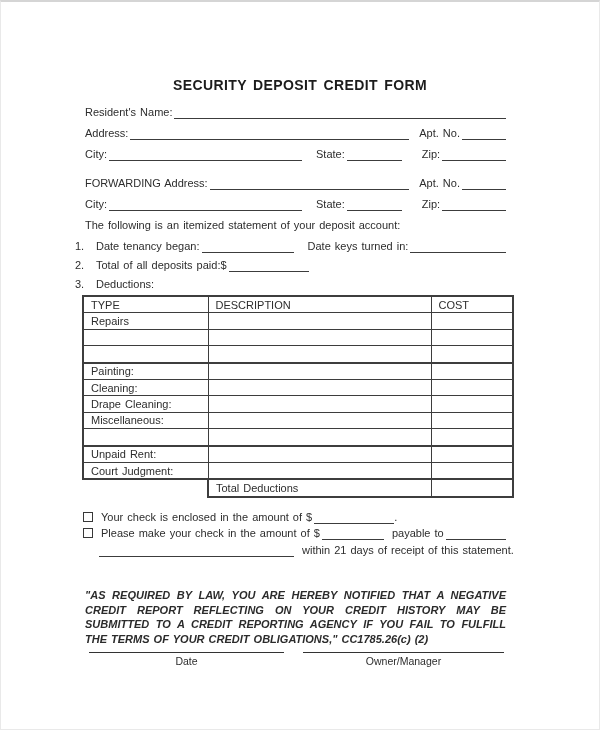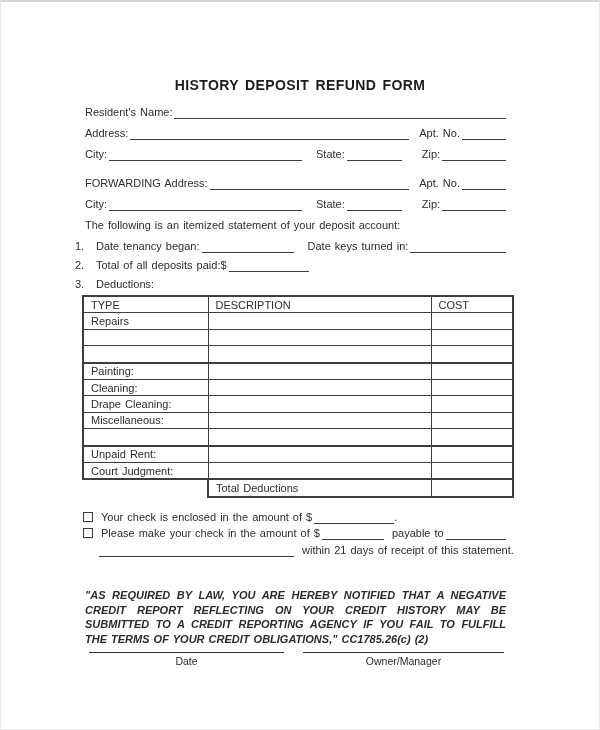--- a/index.html
+++ b/index.html
@@ -58,21 +58,21 @@
   .sig-date  { margin-left:4px;  width:195px; }
   .sig-owner { margin-left:19px; width:201px; }
   .sigline { height:5px; border-bottom:1px solid #333333; }
   .siglabel { text-align:center; padding-top:2px; }
 </style>
 </head>
 <body>
 
 <div class="page">
 
-  <h1 class="title">HISTORY DEPOSIT REFUND FORM</h1>
+  <h1 class="title">SECURITY DEPOSIT CREDIT FORM</h1>
 
   <div class="sec resident">
     <div class="row">
       <span class="lbl">Resident's Name:</span>
       <span class="fill"></span>
     </div>
     <div class="row">
       <span class="lbl">Address:</span>
       <span class="fill"></span>
       <span class="lbl gap10">Apt. No.</span>

